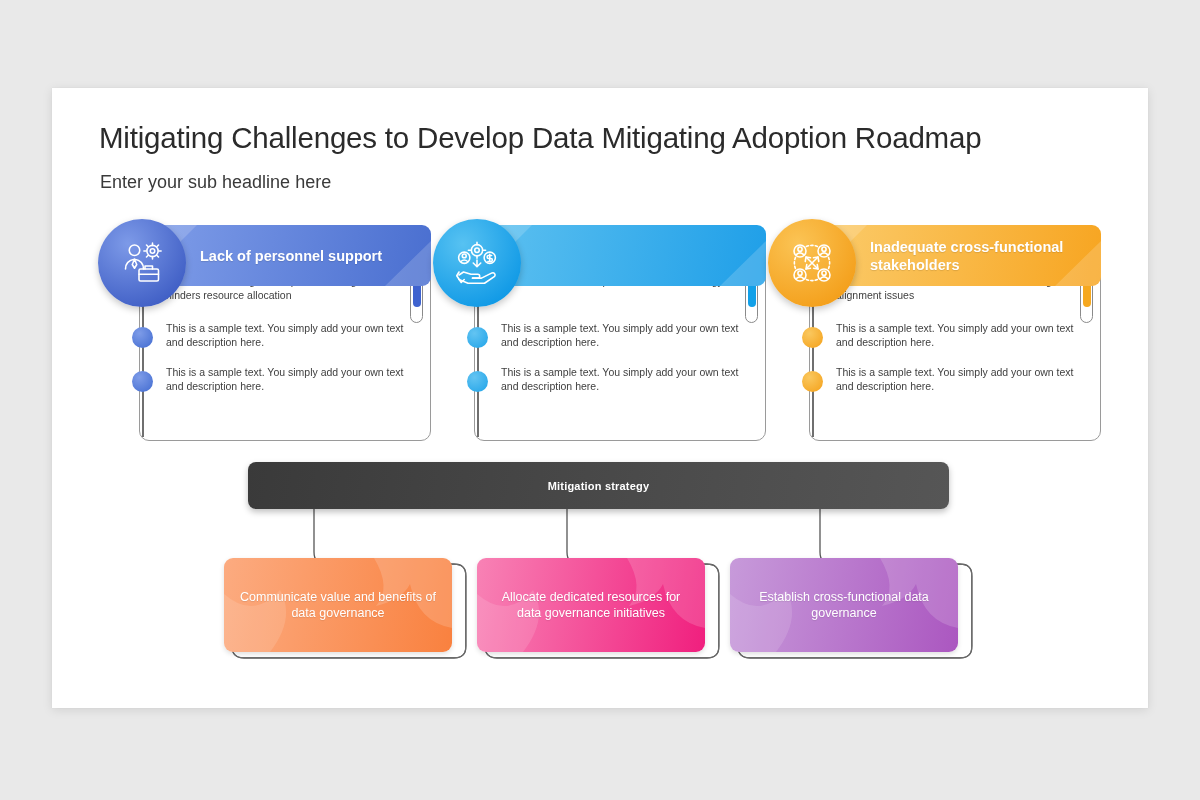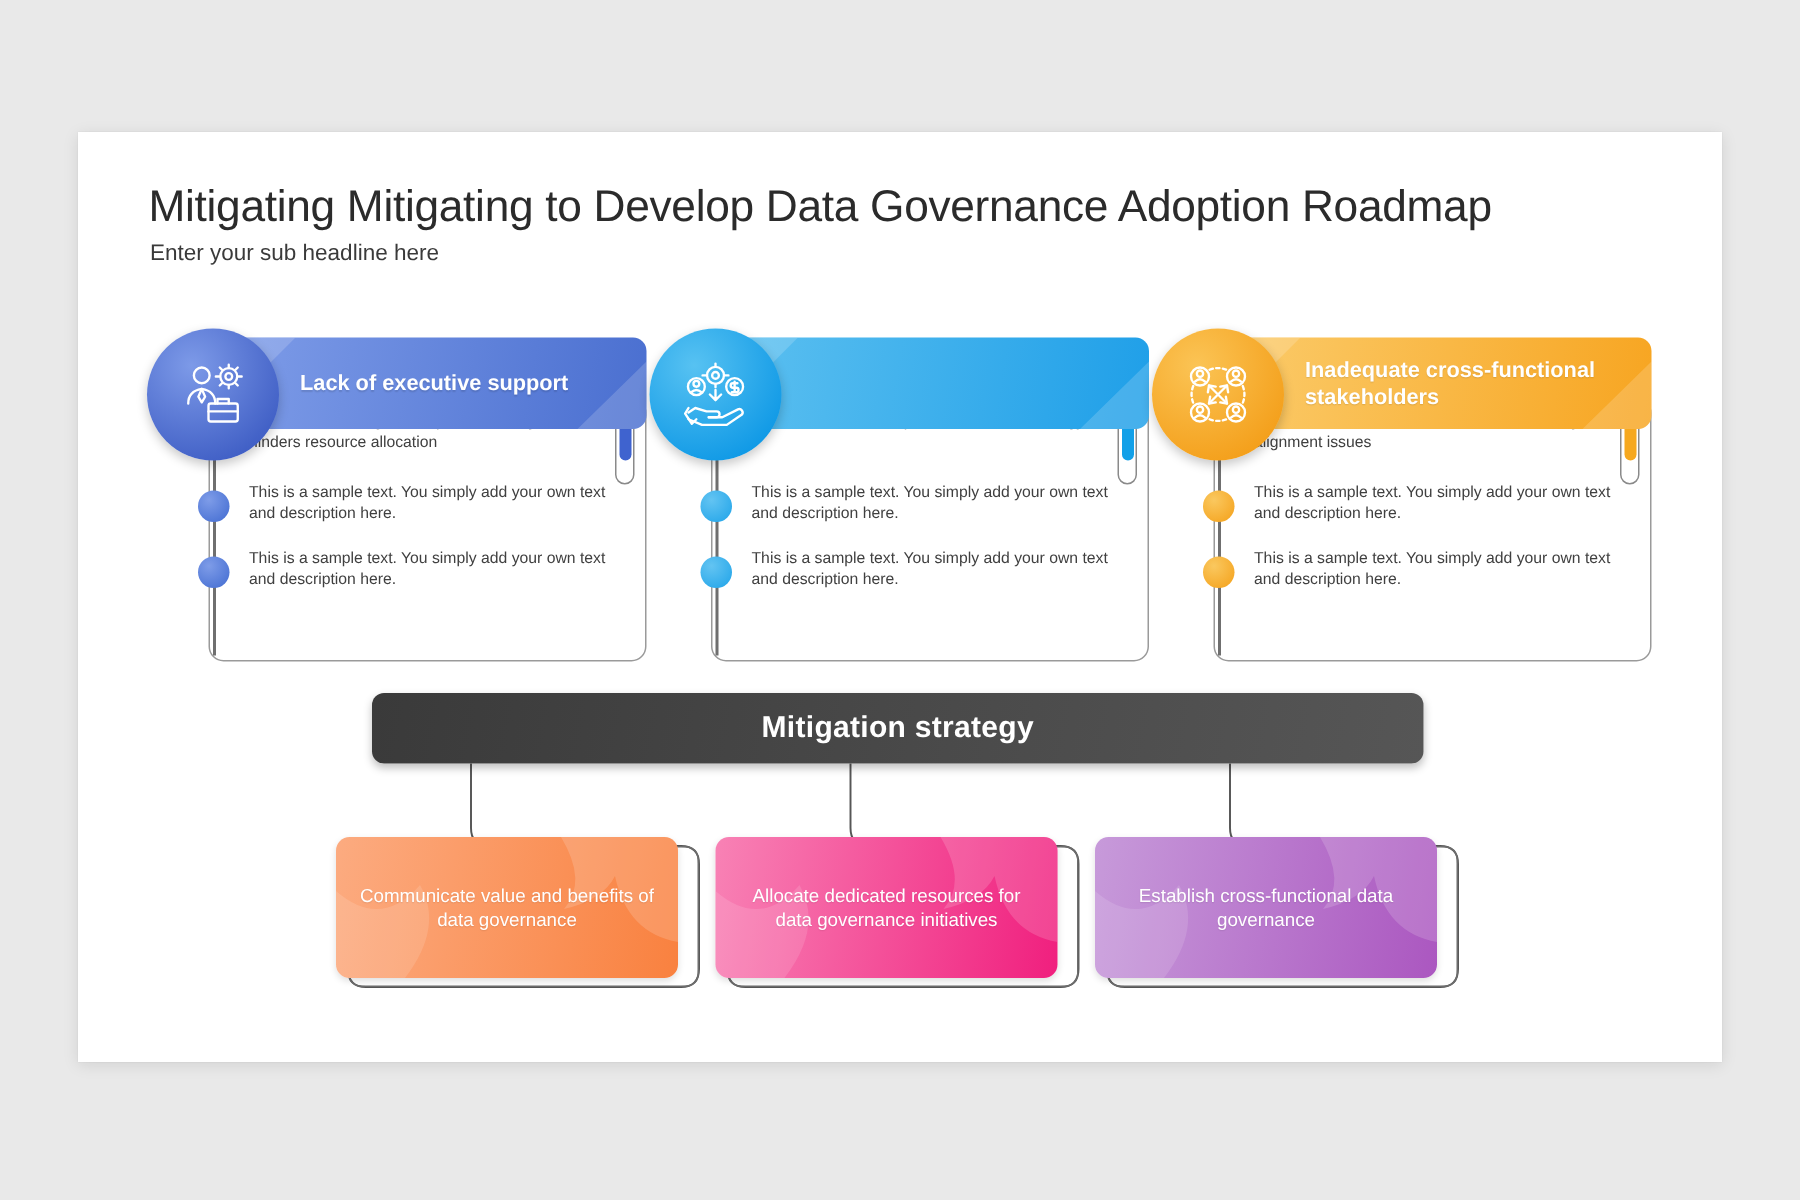--- a/index.html
+++ b/index.html
@@ -19,22 +19,22 @@
     box-shadow: 0 2px 10px rgba(0,0,0,0.10), 0 0 1px rgba(0,0,0,0.08);
   }
 
   .title {
     position: absolute; left: 47px; top: 33px;
     width: 1000px;
     font-size: 29.5px; font-weight: 400; color: #2b2b2b;
     letter-spacing: -0.2px; white-space: nowrap;
   }
   .subtitle {
-    position: absolute; left: 48px; top: 72px;
-    font-size: 15px; color: #3a3a3a; font-weight: 400;
+    position: absolute; left: 48px; top: 84px;
+    font-size: 18px; color: #3a3a3a; font-weight: 400;
   }
 
   
   .col { position: absolute; top: 137px; width: 333px; height: 235px; }
   .col-0 { left: 46px; }
   .col-1 { left: 381px; }
   .col-2 { left: 716px; }
 
   .panel {
     position: absolute;
@@ -111,21 +111,21 @@
 
   
   .mit-bar {
     position: absolute;
     left: 196px; top: 374px;
     width: 701px; height: 47px;
     border-radius: 8px;
     background: linear-gradient(100deg, #3a3a3a 0%, #4a4a4a 55%, #565656 100%);
     box-shadow: 0 3px 6px rgba(0,0,0,0.25);
     display: flex; align-items: center; justify-content: center;
-    color: #fff; font-size: 20px; font-weight: bold;
+    color: #fff; font-size: 11px; font-weight: bold;
     letter-spacing: 0.2px;
   }
 
   
   .bcard { position: absolute; top: 470px; width: 242px; height: 76px; }
   .bcard-0 { left: 172px; }
   .bcard-1 { left: 425px; }
   .bcard-2 { left: 678px; }
 
   .bcard .frame {
@@ -152,21 +152,21 @@
   }
 
   #conn { position: absolute; left: 0; top: 0; width: 1096px; height: 620px; pointer-events: none; }
 </style>
 </head>
 <body>
 
 <div id="root">
   <div class="slide">
 
-    <div class="title">Mitigating Mitigating to Develop Data Governance Adoption Roadmap</div>
+    <div class="title">Mitigating Challenges to Develop Data Mitigating Adoption Roadmap</div>
     <div class="subtitle">Enter your sub headline here</div>
 
     <svg id="conn">
         <path d="M262 421 L262 464 q0 12 12 12 L402 476 q12 0 12 12" fill="none" stroke="#565656" stroke-width="1.3"></path>
         <path d="M515 421 L515 464 q0 12 12 12 L655 476 q12 0 12 12" fill="none" stroke="#565656" stroke-width="1.3"></path>
         <path d="M768 421 L768 464 q0 12 12 12 L908 476 q12 0 12 12" fill="none" stroke="#565656" stroke-width="1.3"></path>
         <path d="M414 488 L414 558 q0 12 -12 12 L192 570 q-12 0 -12 -12 L180 540" fill="none" stroke="#565656" stroke-width="1.3"></path>
         <path d="M175.5 547 L180 540 L184.5 547" fill="none" stroke="#565656" stroke-width="1.6" stroke-linecap="round" stroke-linejoin="round"></path>
         <path d="M667 488 L667 558 q0 12 -12 12 L445 570 q-12 0 -12 -12 L433 540" fill="none" stroke="#565656" stroke-width="1.3"></path>
         <path d="M428.5 547 L433 540 L437.5 547" fill="none" stroke="#565656" stroke-width="1.6" stroke-linecap="round" stroke-linejoin="round"></path>
@@ -191,21 +191,21 @@
         </div>
         <div class="bullet bullet-2">
           <div class="dot" style="background: radial-gradient(circle at 35% 30%, rgb(126, 156, 232) 0%, rgb(74, 114, 212) 85%);"></div>
           <div class="btext">This is a sample text. You simply add your own text and description here.</div>
         </div>
       </div>
       <div class="hdr" style="background: linear-gradient(100deg, rgb(126, 156, 232) 0%, rgb(74, 111, 208) 100%);">
         <svg class="chev" viewBox="0 0 278 61" preserveAspectRatio="none">
           <polygon points="0,0 278,0 278,61 228,61 278,12 278,0 40,0 0,40" fill="#ffffff" opacity="0.17"></polygon>
         </svg>
-        <div class="hlabel">Lack of executive support</div>
+        <div class="hlabel">Lack of personnel support</div>
       </div>
       <div class="circ" style="background: radial-gradient(circle at 34% 28%, rgb(125, 154, 232) 0%, rgb(65, 96, 198) 78%);">
         <svg viewBox="0 0 64 64" fill="none" stroke="#ffffff" stroke-width="2.1" stroke-linecap="round" stroke-linejoin="round">
           <circle cx="22" cy="15" r="7"></circle>
           <path d="M10 40 q0-11 12-13 q12 2 12 13"></path>
           <path d="M22 27 l-3 7 l3 5 l3-5 z"></path>
           <circle cx="46" cy="16" r="7.5"></circle>
           <circle cx="46" cy="16" r="3"></circle>
           <path d="M46 5.5v3M46 23.5v3M54.5 16h3M34.5 16h3M52 10l2-2M38 24l2-2M52 22l2 2M38 8l2 2"></path>
           <rect x="28" y="40" width="26" height="16" rx="2"></rect>

